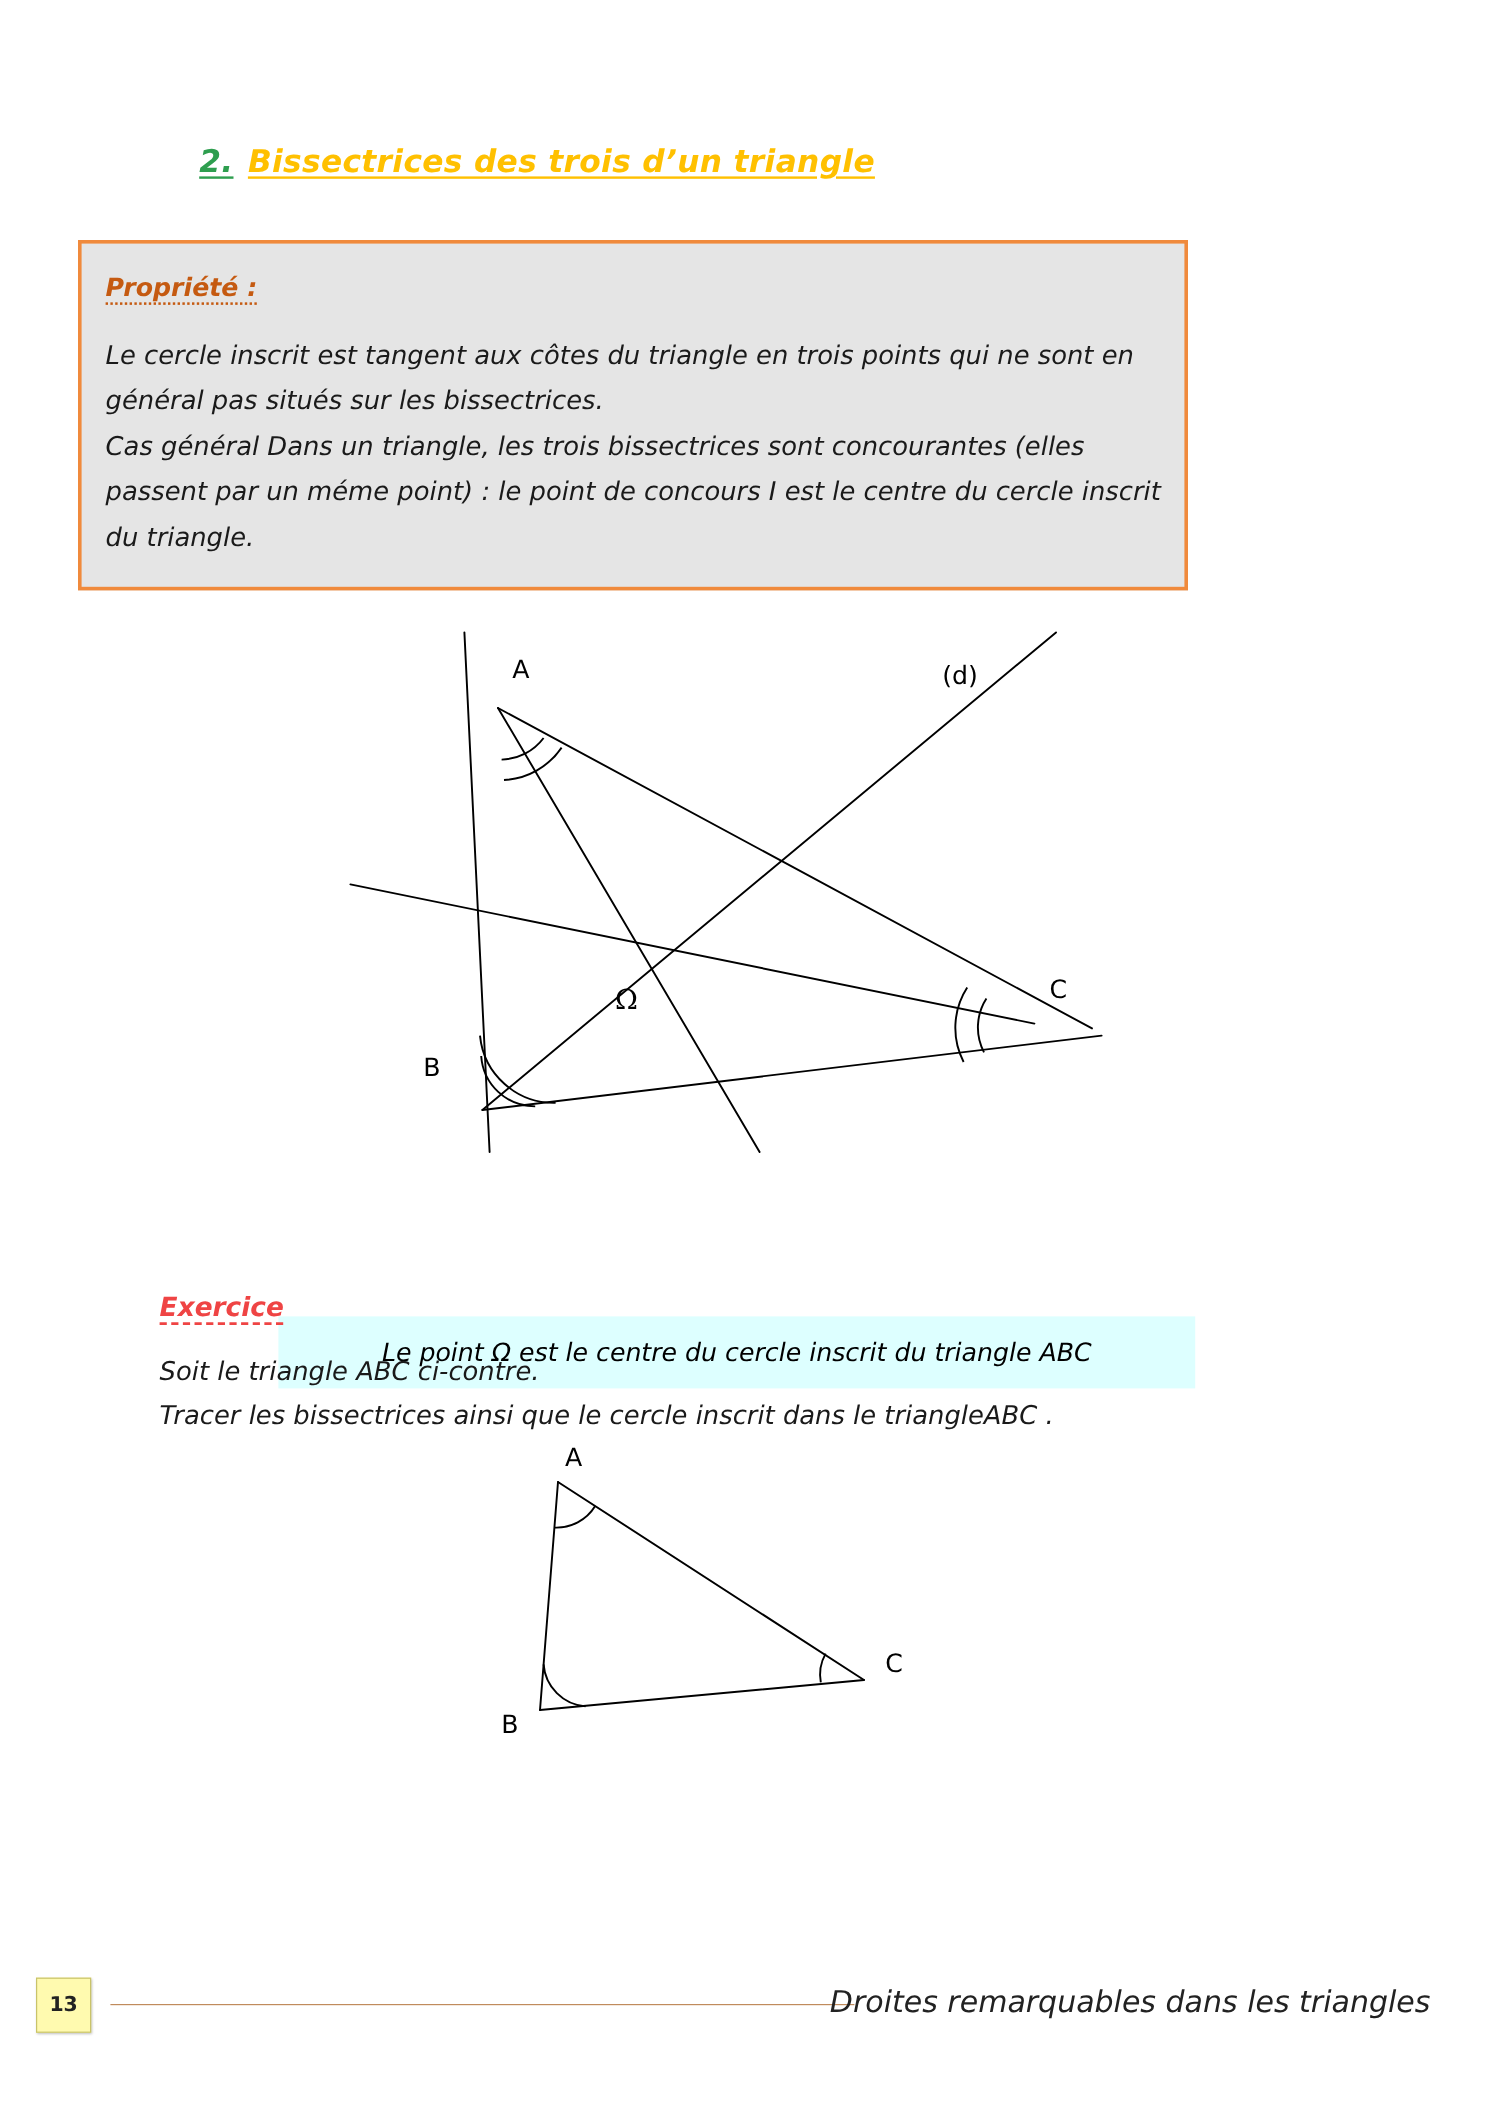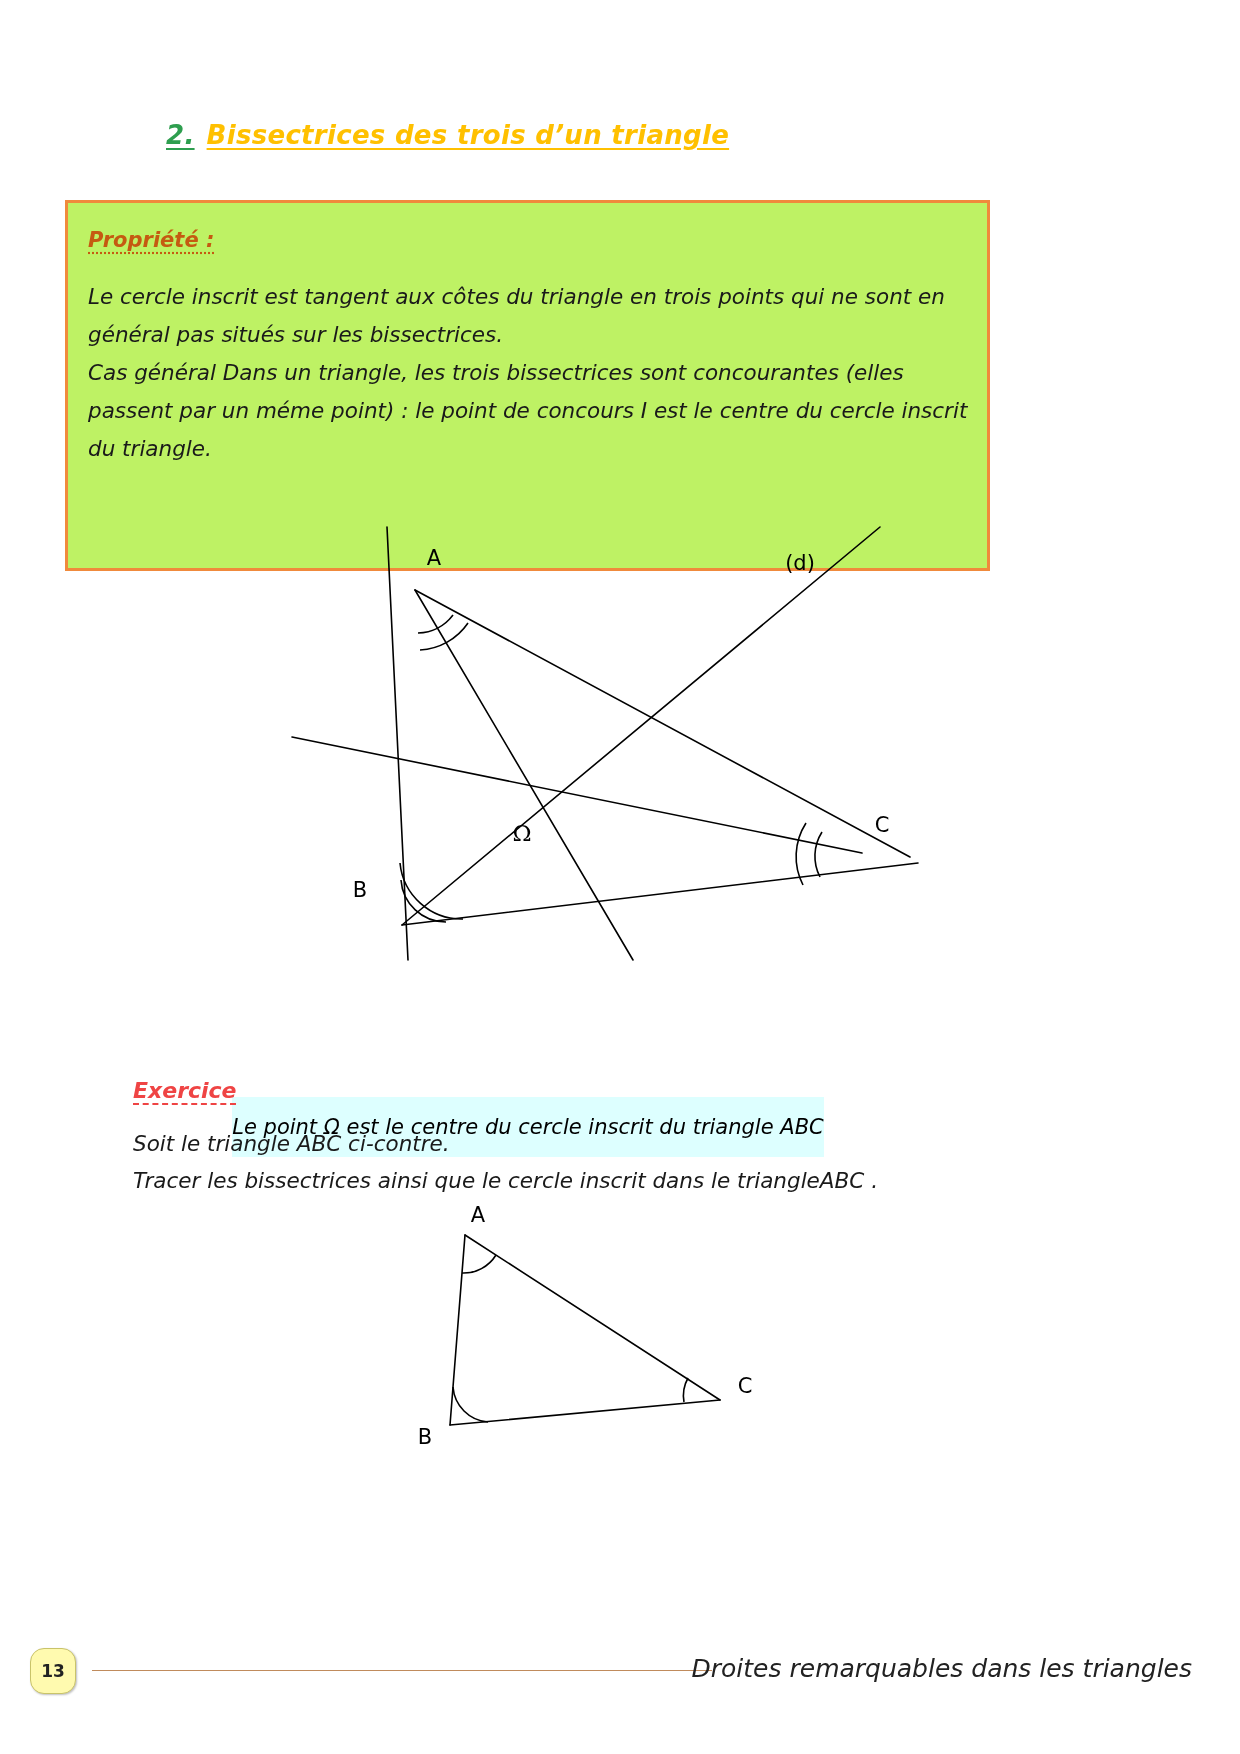--- a/index.html
+++ b/index.html
@@ -18,22 +18,22 @@
     font-family:"DejaVu Sans","Liberation Sans",sans-serif;
     font-size:26px;font-style:italic;font-weight:600;
     white-space:nowrap;letter-spacing:.3px;
   }
   #section-title .num{color:#2e9e4f;text-decoration:underline;text-underline-offset:4px;}
   #section-title .ttl{color:#FFC000;text-decoration:underline;text-underline-offset:4px;margin-left:12px;}
 
   
   #property-box{
     position:absolute;left:65px;top:200px;
-    width:925px;height:371px;
-    background:#bef264;
+    width:925px;height:292px;
+    background:#e5e5e5;
     border:3px solid #F08A3C;
     box-sizing:border-box;
   }
   #property-label{
     position:absolute;left:20px;top:25px;
     font-size:21px;font-weight:bold;font-style:italic;
     color:#C55A11;
     text-decoration:underline;
     text-decoration-style:dotted;
     text-underline-offset:5px;
@@ -51,21 +51,21 @@
   #exercise-figure{position:absolute;left:400px;top:1210px;width:420px;height:250px;}
   svg{display:block;overflow:visible;}
   .fig-line{stroke:#000;stroke-width:1.6;fill:none;stroke-linecap:round;}
   .fig-arc{stroke:#000;stroke-width:1.6;fill:none;}
   .fig-label{font-family:"DejaVu Sans","Liberation Sans",sans-serif;font-size:21px;fill:#000;}
   .fig-label-omega{font-family:"DejaVu Serif","Liberation Serif",serif;font-size:23px;fill:#000;}
 
   
   #cyan-note{
     position:absolute;left:232px;top:1097px;
-    width:592px;height:60px;
+    width:764px;height:60px;
     background:#DDFFFF;
     display:flex;align-items:center;justify-content:center;
   }
   #cyan-note-text{
     font-size:21px;font-style:italic;color:#000;white-space:nowrap;
   }
 
   
   #exercice-label{
     position:absolute;left:133px;top:1078px;
@@ -79,21 +79,21 @@
   }
   #exercice-body p{margin:0;}
 
   
   #footer{position:absolute;left:0;top:1640px;width:1240px;height:80px;}
   #page-badge{
     position:absolute;left:30px;top:8px;
     width:44px;height:44px;
     background:#FFFAAF;
     border:1px solid #c9c36a;
-    border-radius:14px;
+    border-radius:0;
     box-shadow:1px 1px 2px rgba(0,0,0,.25);
     display:flex;align-items:center;justify-content:center;
     font-size:17px;font-weight:bold;color:#222;
   }
   #footer-rule{
     position:absolute;left:92px;top:30px;width:620px;height:0;
     border-top:1px solid #C08B5C;
   }
   #footer-title{
     position:absolute;right:48px;top:14px;

